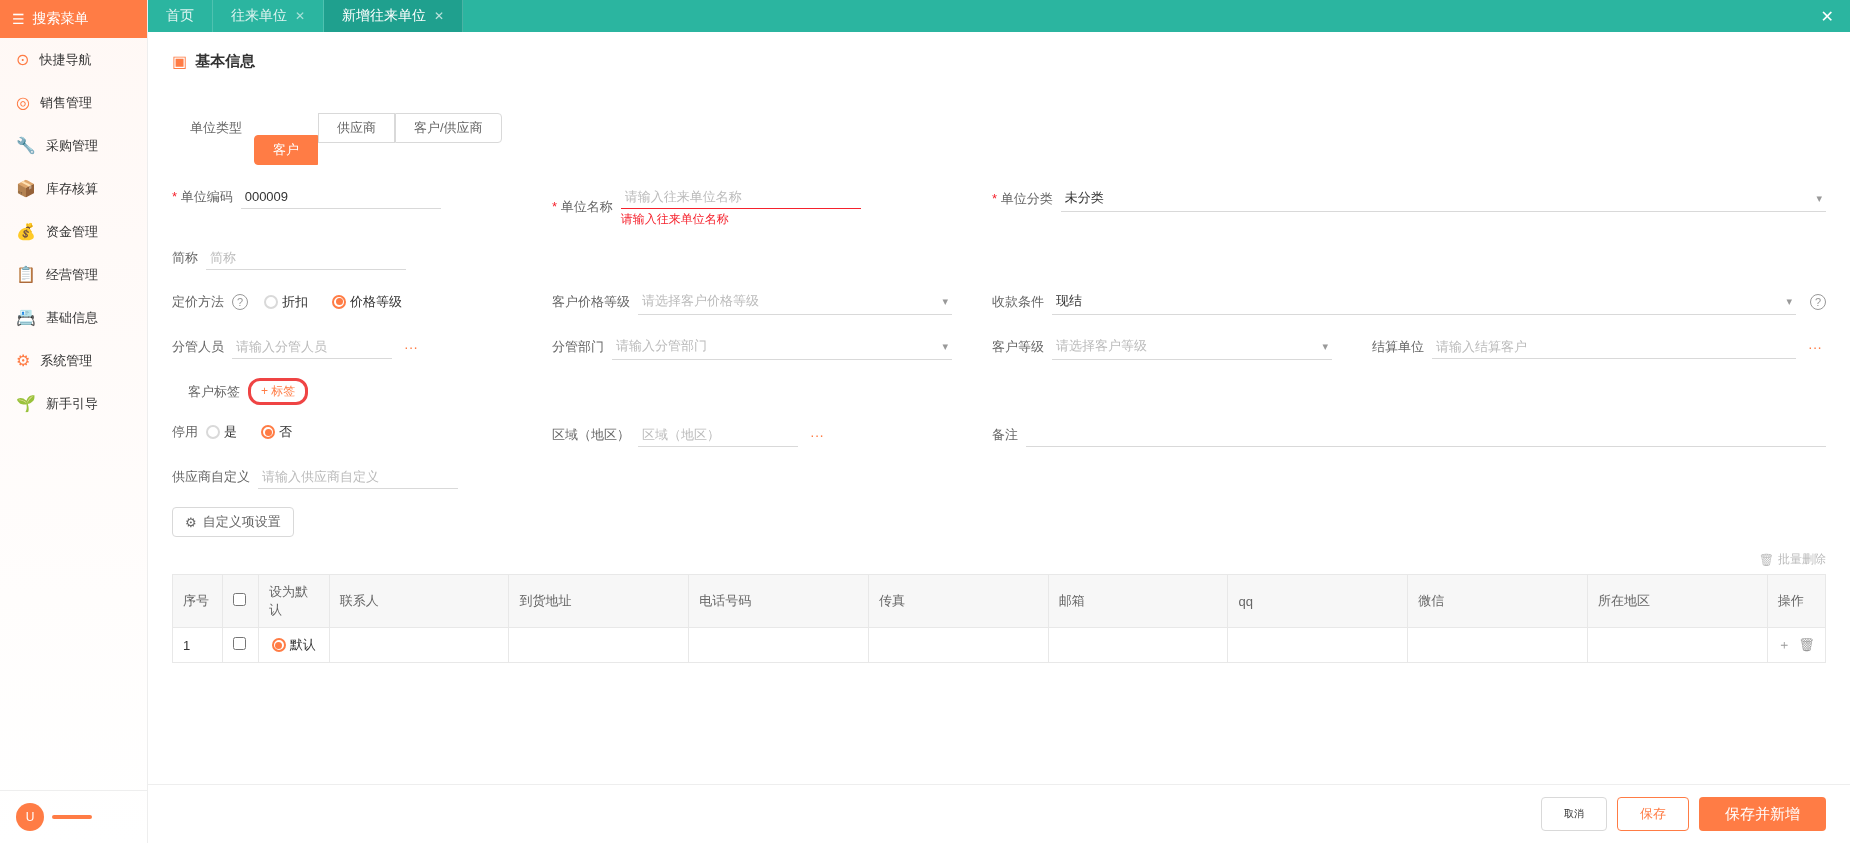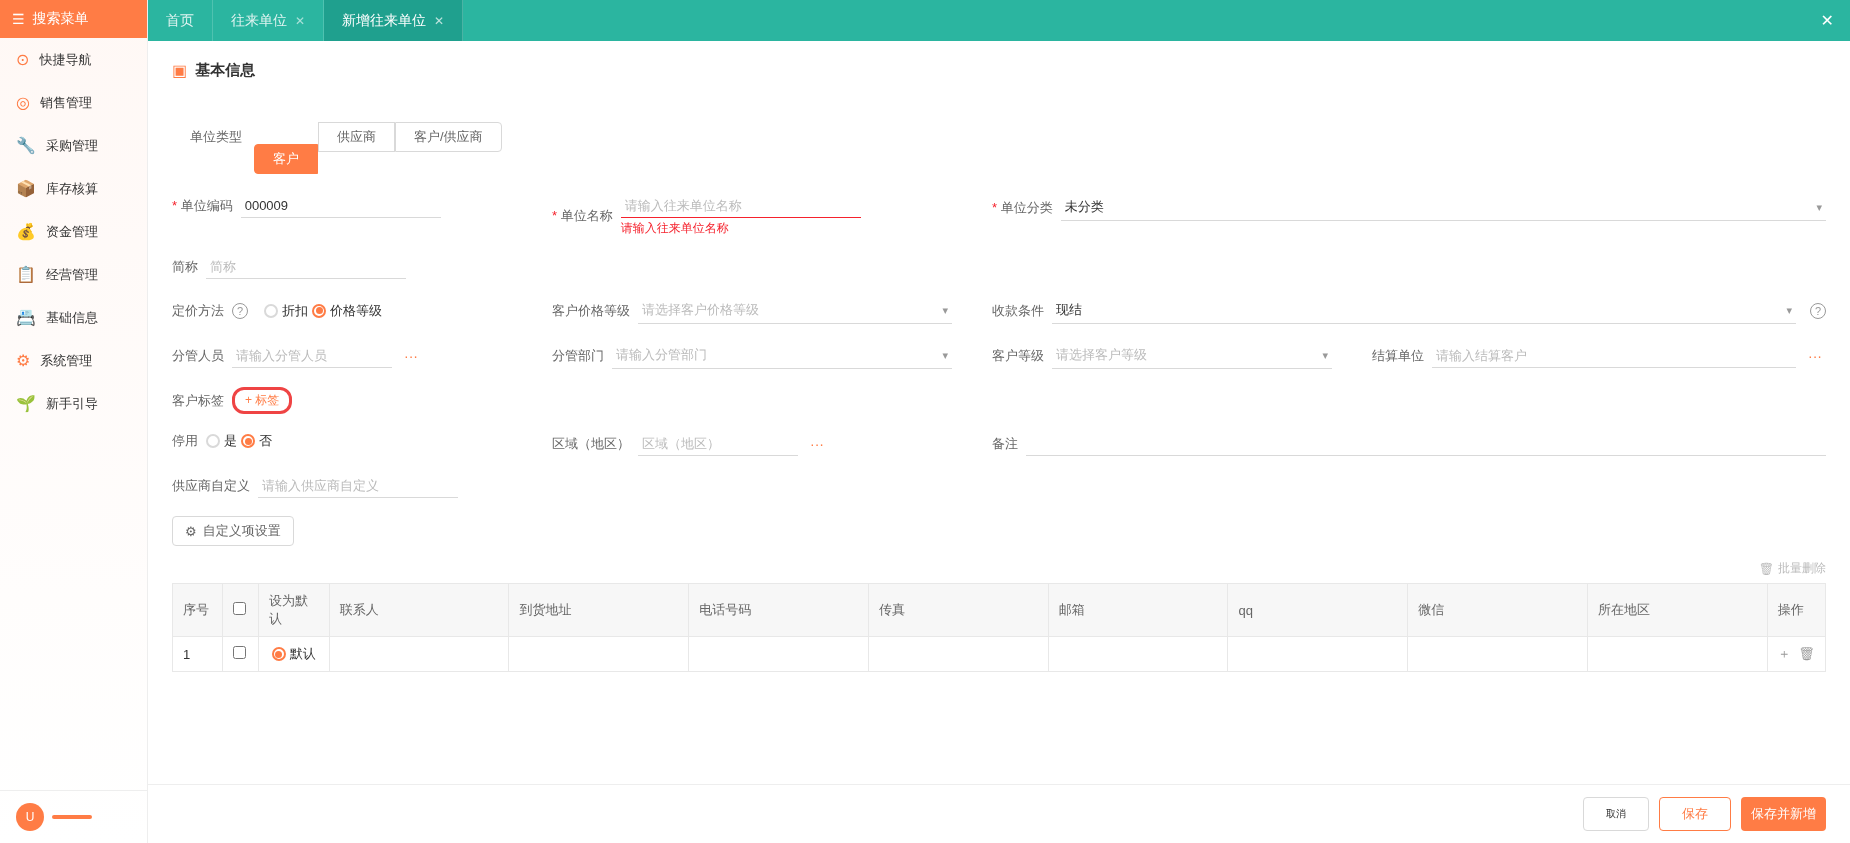--- a/index.html
+++ b/index.html
@@ -58,21 +58,21 @@
       flex-direction: column;
       overflow: hidden;
     }
 
     
     .tab-bar {
       background: #2bb5a0;
       display: flex;
       align-items: center;
       padding: 0 0;
-      height: 41px;
+      height: 32px;
       flex-shrink: 0;
     }
     .tab {
       display: flex;
       align-items: center;
       gap: 6px;
       padding: 0 18px;
       height: 100%;
       color: white;
       font-size: 14px;
@@ -213,21 +213,21 @@
       color: #bbb;
       font-size: 13px;
     }
     .select-value.has-val { color: #333; }
     .dropdown-arrow { color: #999; font-size: 11px; }
 
     
     .radio-group {
       display: flex;
       align-items: center;
-      gap: 4px;
+      gap: 24px;
     }
     .radio-item {
       display: flex;
       align-items: center;
       gap: 4px;
       cursor: pointer;
       font-size: 13px;
       color: #333;
     }
     .radio-circle {
@@ -346,26 +346,26 @@
     .btn-save {
       padding: 7px 22px;
       border: 1px solid #ff7c45;
       background: white;
       border-radius: 4px;
       cursor: pointer;
       font-size: 13px;
       color: #ff7c45;
     }
     .btn-save-new {
-      padding: 7px 10px;
+      padding: 7px 26px;
       border: none;
       background: #ff7c45;
       border-radius: 4px;
       cursor: pointer;
-      font-size: 13px;
+      font-size: 15px;
       color: white;
     }
 
     .divider-col { width: 40px; }
 
     .field-wrap {
       display: flex;
       flex-direction: column;
     }
   </style>
@@ -548,21 +548,21 @@
       </div>
       <div class="divider-col"></div>
       <div class="form-field" style="flex:1;">
         <span class="form-label">结算单位</span>
         <input class="form-input" type="text" style="flex: 1 1 0%;" placeholder="请输入结算客户">
         <span class="more-btn">···</span>
       </div>
     </div>
 
     
-    <div class="form-row" style="align-items:center;">
+    <div class="form-row" style="align-items:center;margin-left:16px;">
       <div class="form-field">
         <span class="form-label">客户标签</span>
         <div class="tag-btn">
           <span>+ 标签</span>
         </div>
       </div>
     </div>
 
     
     <div class="form-row" style="align-items:flex-start;">

